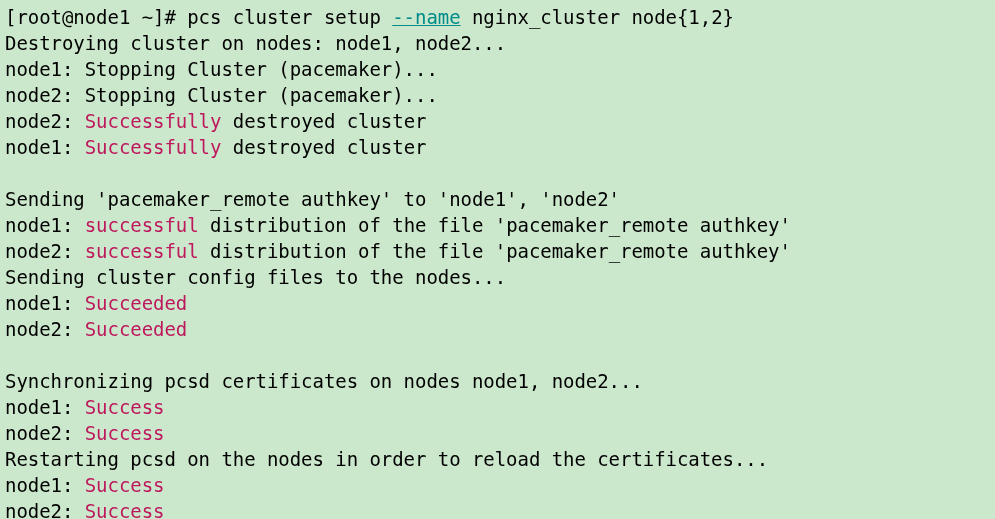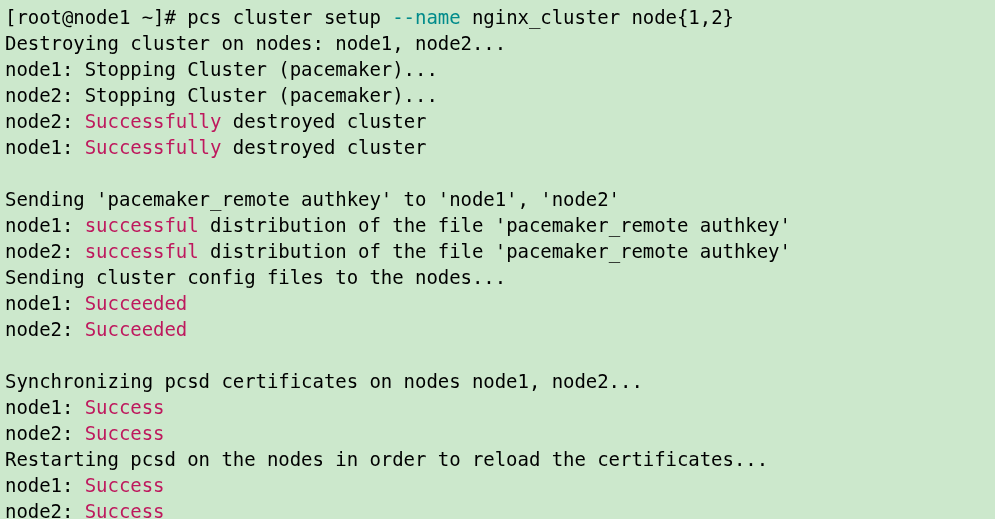--- a/index.html
+++ b/index.html
@@ -35,18 +35,18 @@
   .line.blank {
     height: 26px;
   }
   .seg {
     white-space: pre;
     font-family: "DejaVu Sans Mono", "Liberation Mono", monospace;
     text-align: right;
   }
   .c-default { color: #000000; }
   .c-green   { color: #be185d; }
-  .c-teal    { color: #008b8b; }
+  .c-teal    { color: #008b8b; text-decoration: underline; }
 </style>
 </head>
 <body>
 
 <div id="terminal"><div class="line"><span class="seg c-default">[root@node1 ~]# pcs cluster setup </span><span class="seg c-teal">--name</span><span class="seg c-default"> nginx_cluster node{1,2}</span></div><div class="line"><span class="seg c-default">Destroying cluster on nodes: node1, node2...</span></div><div class="line"><span class="seg c-default">node1: Stopping Cluster (pacemaker)...</span></div><div class="line"><span class="seg c-default">node2: Stopping Cluster (pacemaker)...</span></div><div class="line"><span class="seg c-default">node2: </span><span class="seg c-green">Successfully</span><span class="seg c-default"> destroyed cluster</span></div><div class="line"><span class="seg c-default">node1: </span><span class="seg c-green">Successfully</span><span class="seg c-default"> destroyed cluster</span></div><div class="line blank">&nbsp;</div><div class="line"><span class="seg c-default">Sending 'pacemaker_remote authkey' to 'node1', 'node2'</span></div><div class="line"><span class="seg c-default">node1: </span><span class="seg c-green">successful</span><span class="seg c-default"> distribution of the file 'pacemaker_remote authkey'</span></div><div class="line"><span class="seg c-default">node2: </span><span class="seg c-green">successful</span><span class="seg c-default"> distribution of the file 'pacemaker_remote authkey'</span></div><div class="line"><span class="seg c-default">Sending cluster config files to the nodes...</span></div><div class="line"><span class="seg c-default">node1: </span><span class="seg c-green">Succeeded</span></div><div class="line"><span class="seg c-default">node2: </span><span class="seg c-green">Succeeded</span></div><div class="line blank">&nbsp;</div><div class="line"><span class="seg c-default">Synchronizing pcsd certificates on nodes node1, node2...</span></div><div class="line"><span class="seg c-default">node1: </span><span class="seg c-green">Success</span></div><div class="line"><span class="seg c-default">node2: </span><span class="seg c-green">Success</span></div><div class="line"><span class="seg c-default">Restarting pcsd on the nodes in order to reload the certificates...</span></div><div class="line"><span class="seg c-default">node1: </span><span class="seg c-green">Success</span></div><div class="line"><span class="seg c-default">node2: </span><span class="seg c-green">Success</span></div></div>
 
 </body></html>

